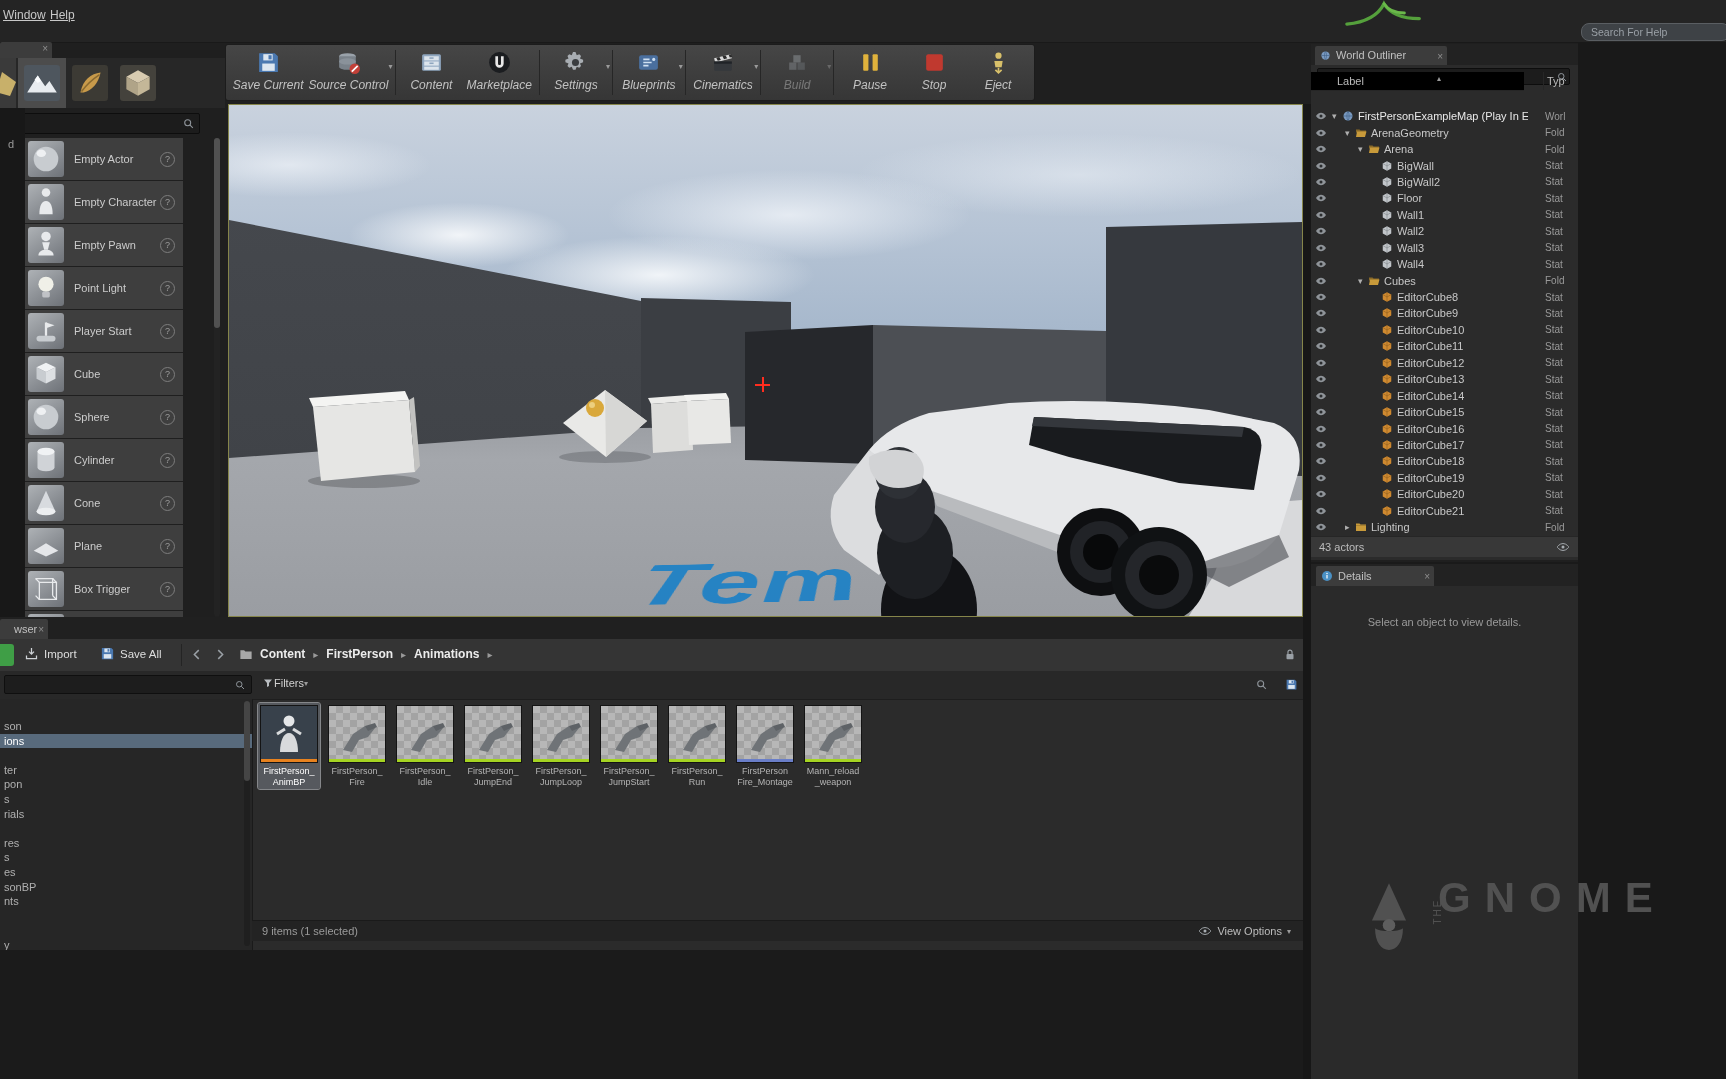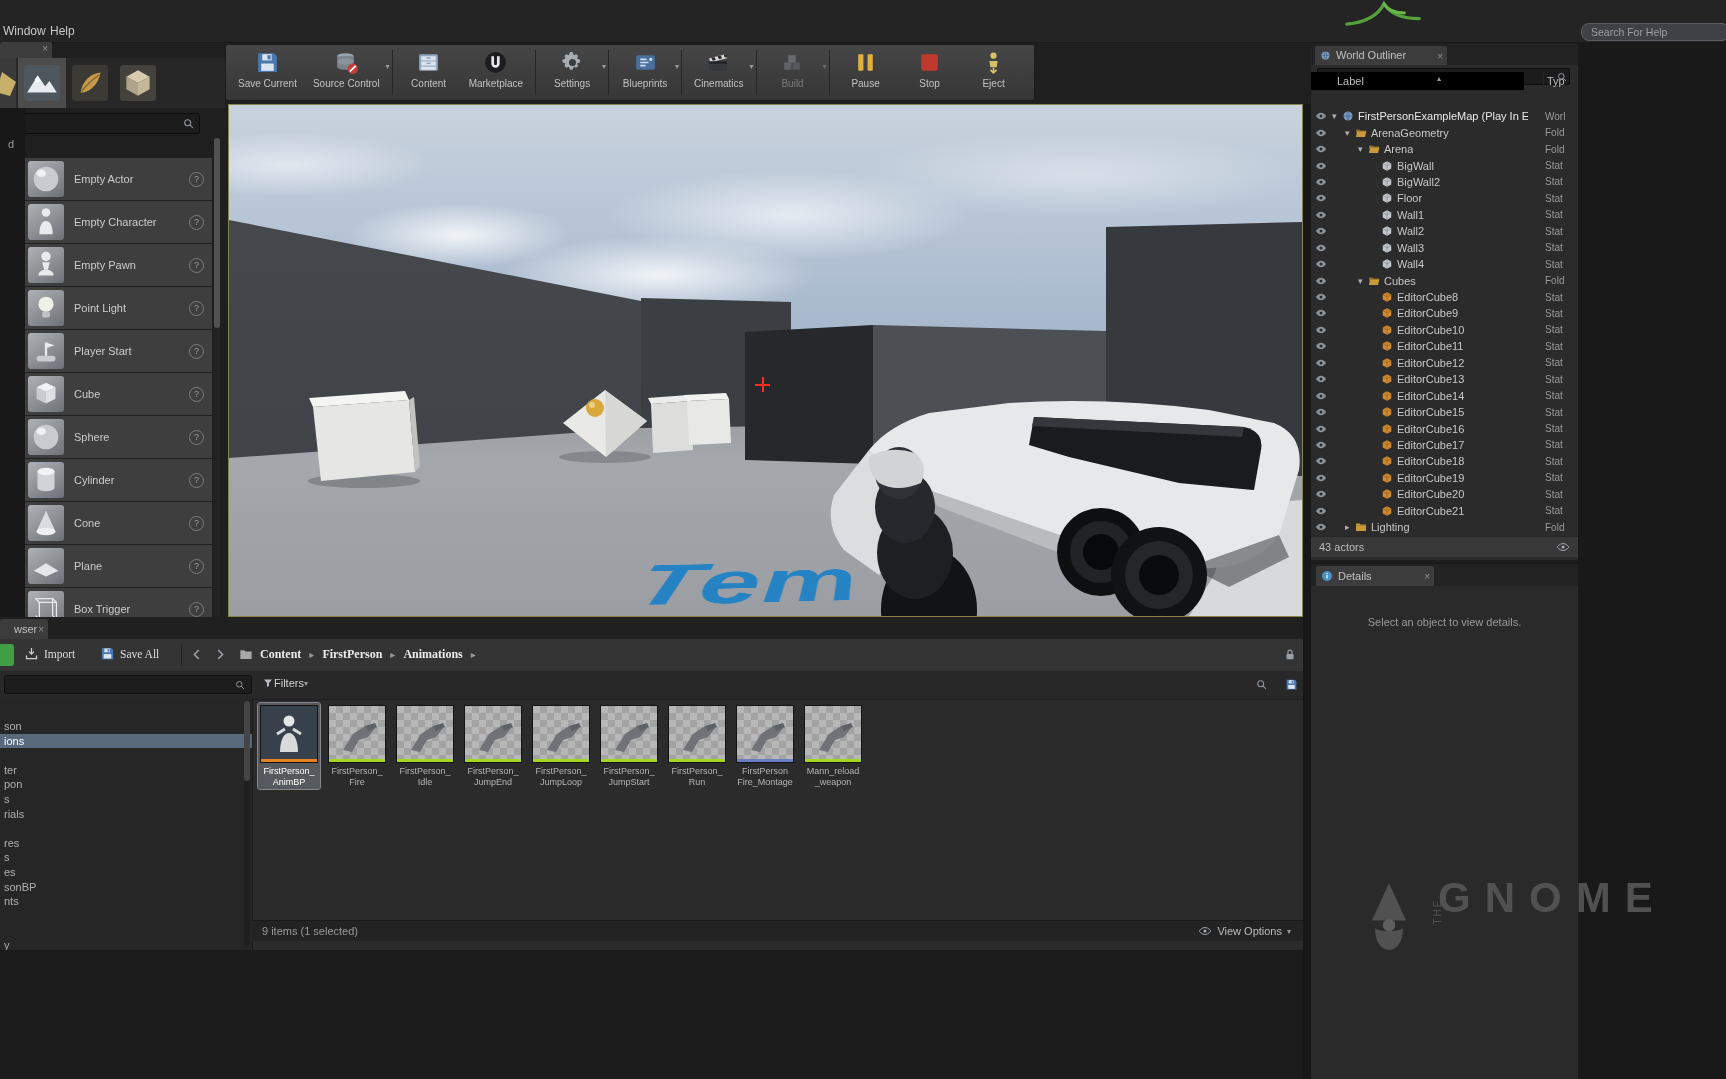--- a/index.html
+++ b/index.html
@@ -3,43 +3,43 @@
 <meta charset="utf-8">
 <style>
   html,body{margin:0;padding:0;background:#101010;}
   #app{position:relative;width:1726px;height:1079px;overflow:hidden;background:#1f1f1f;
        font-family:"Liberation Sans",sans-serif;color:#c8c8c8;font-size:11px;}
   .abs{position:absolute;}
   .icon{display:inline-block;line-height:0;}
   .icon svg{width:100%;height:100%;display:block;}
   
   #menu-bar{left:0;top:0;width:1726px;height:42px;background:#242424;border-bottom:1px solid #191919;}
-  .menu-item{position:absolute;top:24px;font-size:12px;color:#c8c8c8;cursor:default;}
+  .menu-item{position:absolute;top:8px;font-size:12px;color:#c8c8c8;cursor:default;text-decoration:underline;}
   #help-search{position:absolute;left:1581px;top:23px;width:138px;height:16px;background:#3e4246;
      border:1px solid #5a5e62;border-radius:8px;color:#9aa0a6;font-size:10.5px;line-height:16px;padding-left:9px;}
   
   .mini-tab{position:absolute;background:#3c3c3c;border-radius:2px 2px 0 0;color:#c0c0c0;font-size:11px;}
   .mini-tab .x{position:absolute;right:4px;top:1px;color:#8f8f8f;font-size:10px;}
   
   #toolbar{left:225px;top:44px;width:810px;height:57px;background:linear-gradient(#464646,#363636);
      border:1px solid #1c1c1c;border-radius:3px;display:flex;align-items:stretch;padding:0 4px;box-sizing:border-box;}
   .tb-btn{min-width:48px;padding:5px 8px 2px;position:relative;display:flex;flex-direction:column;align-items:center;gap:3px;}
   .tb-btn .icon{width:25px;height:25px;}
-  .tb-label{font-size:10px;color:#c2c2c2;white-space:nowrap;}
+  .tb-label{font-size:12px;color:#c2c2c2;white-space:nowrap;font-style:italic;}
   .tb-caret{position:absolute;right:-2px;top:17px;font-size:8px;color:#9a9a9a;}
   .tb-sep{width:1px;background:#262626;margin:5px 4px;}
   .tb-btn.disabled{opacity:.45;}
   
   #mode-tabs{left:0;top:58px;width:225px;height:50px;background:#272727;}
   .mode-tab{position:absolute;top:0;height:50px;display:flex;align-items:center;justify-content:center;}
   .mode-tab .icon{width:36px;height:36px;}
   #modes-search{left:7px;top:113px;width:191px;height:19px;position:absolute;background:#1c1c1c;
      border:1px solid #0d0d0d;border-radius:2px;}
   #modes-search .icon{position:absolute;right:4px;top:3px;width:13px;height:13px;}
-  #modes-list{left:25px;top:138px;width:187px;height:479px;position:absolute;overflow:hidden;margin-top:20px;}
+  #modes-list{left:25px;top:138px;width:158px;height:479px;position:absolute;overflow:hidden;}
   .pm-row{position:relative;height:42px;margin-bottom:1px;background:#3e3e3e;display:flex;align-items:center;}
   .pm-tile{width:36px;height:36px;margin-left:3px;border-radius:3px;flex:none;
      background:linear-gradient(145deg,#aeb2b6,#6e7278);overflow:hidden;}
   .pm-label{margin-left:10px;font-size:11px;color:#cccccc;white-space:nowrap;}
   .pm-q{position:absolute;right:8px;top:14px;width:13px;height:13px;border-radius:50%;border:1px solid #7d7d7d;
      color:#9d9d9d;font-size:9px;line-height:13px;text-align:center;}
   #modes-scroll{left:214px;top:138px;width:6px;height:479px;position:absolute;background:#232323;border-radius:3px;}
   #modes-scroll .thumb{position:absolute;left:0;top:0;width:6px;height:190px;background:#515151;border-radius:3px;}
   #left-strip{left:0;top:108px;width:25px;height:509px;background:#181818;position:absolute;}
   
@@ -78,21 +78,21 @@
   .ol-ico{width:12px;height:12px;margin-right:4px;flex:none;}
   .ol-label{font-size:11px;color:#c8c8c8;white-space:nowrap;overflow:hidden;max-width:170px;}
   .ol-row.map .ol-label{color:#e9e9e9;}
   .ol-type{position:absolute;left:234px;width:30px;overflow:hidden;font-size:10px;color:#9a9a9a;white-space:nowrap;}
   #outliner-footer{position:absolute;left:0;top:492px;width:267px;height:20px;background:#383838;border-top:1px solid #262626;}
   
   #details{left:1311px;top:562px;width:267px;height:517px;background:#2a2a2a;position:absolute;border-top:2px solid #1a1a1a;}
   
   #cb{left:0;top:617px;width:1303px;height:333px;background:#2b2b2b;position:absolute;}
   #cb-tabstrip{position:absolute;left:0;top:0;width:1303px;height:22px;background:#202020;}
-  #cb-toolbar{position:absolute;left:0;top:22px;width:1303px;height:32px;background:#343434;border-bottom:1px solid #242424;font-family:Liberation Serif, serif;}
+  #cb-toolbar{position:absolute;left:0;top:22px;width:1303px;height:32px;background:#343434;border-bottom:1px solid #242424;}
   .cb-btn{position:absolute;display:flex;align-items:center;gap:5px;color:#dedede;font-size:11.5px;top:7px;}
   .cb-btn .icon{width:15px;height:15px;}
   #breadcrumb{position:absolute;left:260px;top:8px;display:flex;align-items:center;gap:8px;}
   .crumb{font-size:12px;font-weight:700;color:#ececec;}
   .crumb-sep{color:#9a9a9a;font-size:10px;}
   #cb-filterrow{position:absolute;left:0;top:54px;width:1303px;height:28px;background:#282828;border-bottom:1px solid #1e1e1e;}
   .searchbox{position:absolute;background:#1d1d1d;border:1px solid #0f0f0f;border-radius:2px;color:#7a7a7a;
      font-size:10.5px;line-height:17px;padding-left:7px;box-sizing:border-box;height:19px;}
   #cb-sources{position:absolute;left:0;top:82px;width:252px;height:251px;background:#262626;border-right:1px solid #1a1a1a;}
   .src-row{height:14.6px;line-height:14.6px;font-size:11px;color:#b0b0b0;padding-left:4px;white-space:nowrap;}

